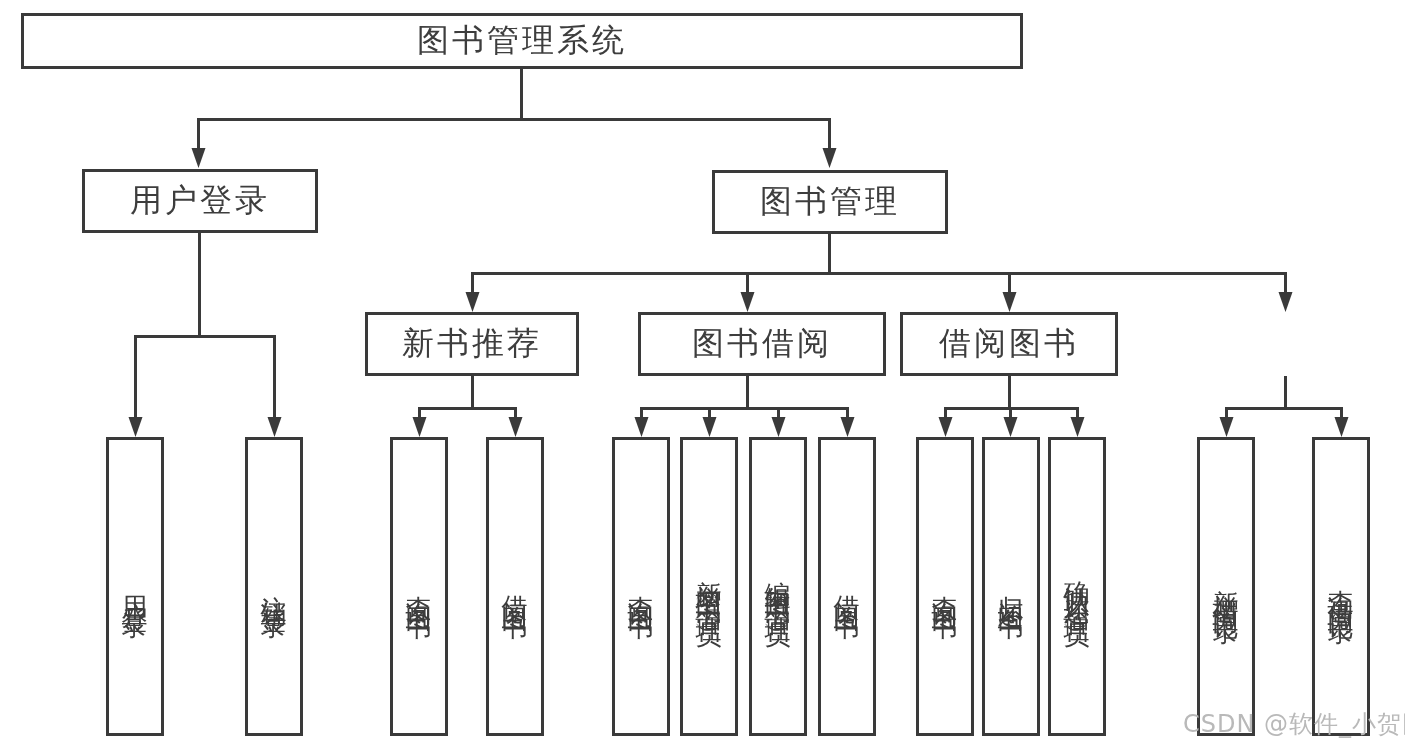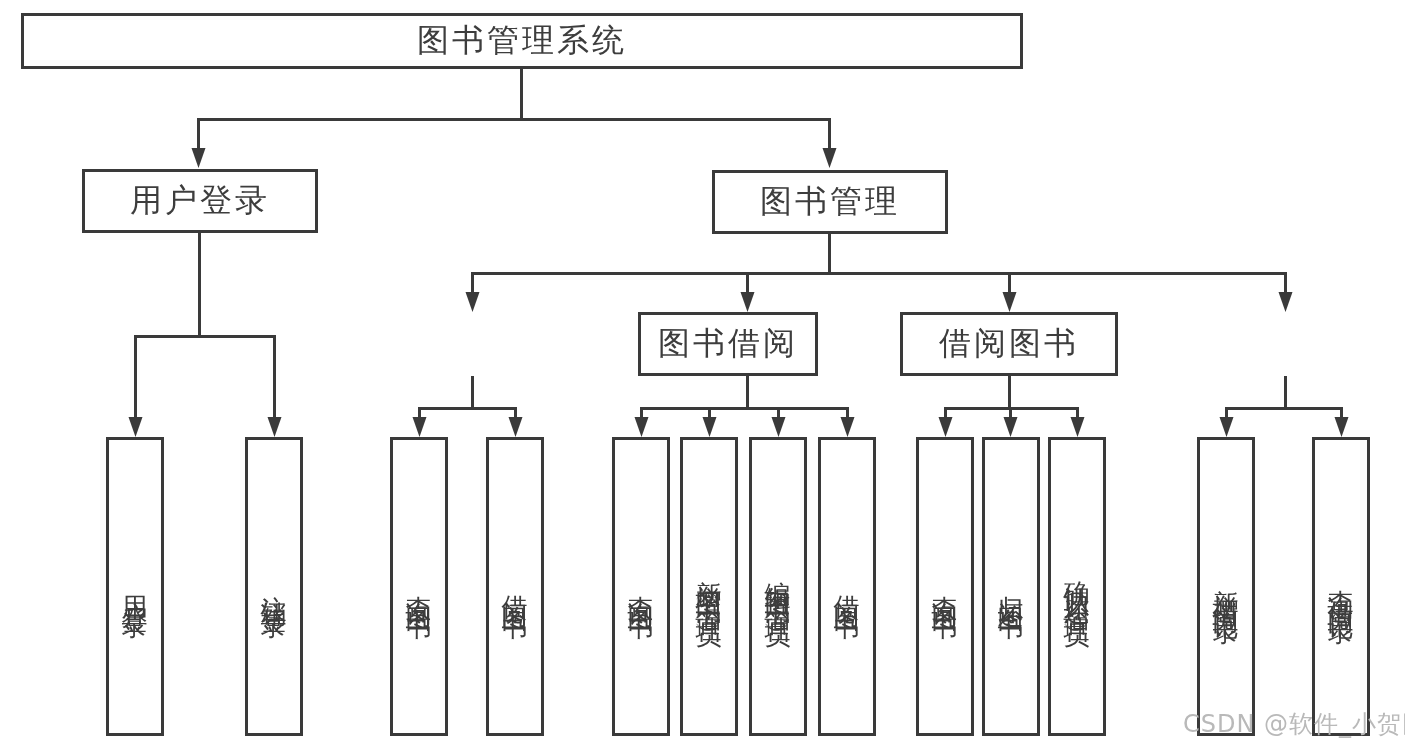--- a/index.html
+++ b/index.html
@@ -88,21 +88,22 @@
       <polygon points="1219.5,417 1233.5,417 1226.5,437"></polygon>
       <polygon points="1334.5,417 1348.5,417 1341.5,437"></polygon>
     </g>
   </svg>
 
   <div class="box h-box" style="left:21px; top:13px; width:1002px; height:56px;">图书管理系统</div>
 
   <div class="box h-box" style="left:82px; top:169px; width:236px; height:64px;">用户登录</div>
   <div class="box h-box" style="left:712px; top:170px; width:236px; height:64px;">图书管理</div>
 
-  <div class="box h-box" style="left:638px; top:312px; width:180px; height:64px;">图书借阅</div>
+  <div class="box h-box" style="left:365px; top:312px; width:214px; height:64px;">新书推荐</div>
+  <div class="box h-box" style="left:638px; top:312px; width:248px; height:64px;">图书借阅</div>
   <div class="box h-box" style="left:900px; top:312px; width:218px; height:64px;">借阅图书</div>
 
   <div class="box v-box" style="left:106px; top:437px; width:58px; height:299px;">用户登录</div>
   <div class="box v-box" style="left:245px; top:437px; width:58px; height:299px;">注销登录</div>
 
   <div class="box v-box" style="left:390px; top:437px; width:58px; height:299px;">查询图书</div>
   <div class="box v-box" style="left:486px; top:437px; width:58px; height:299px;">借阅图书</div>
 
   <div class="box v-box" style="left:612px; top:437px; width:58px; height:299px;">查询图书</div>
   <div class="box v-box" style="left:680px; top:437px; width:58px; height:299px;">新增图书（管理员）</div>

